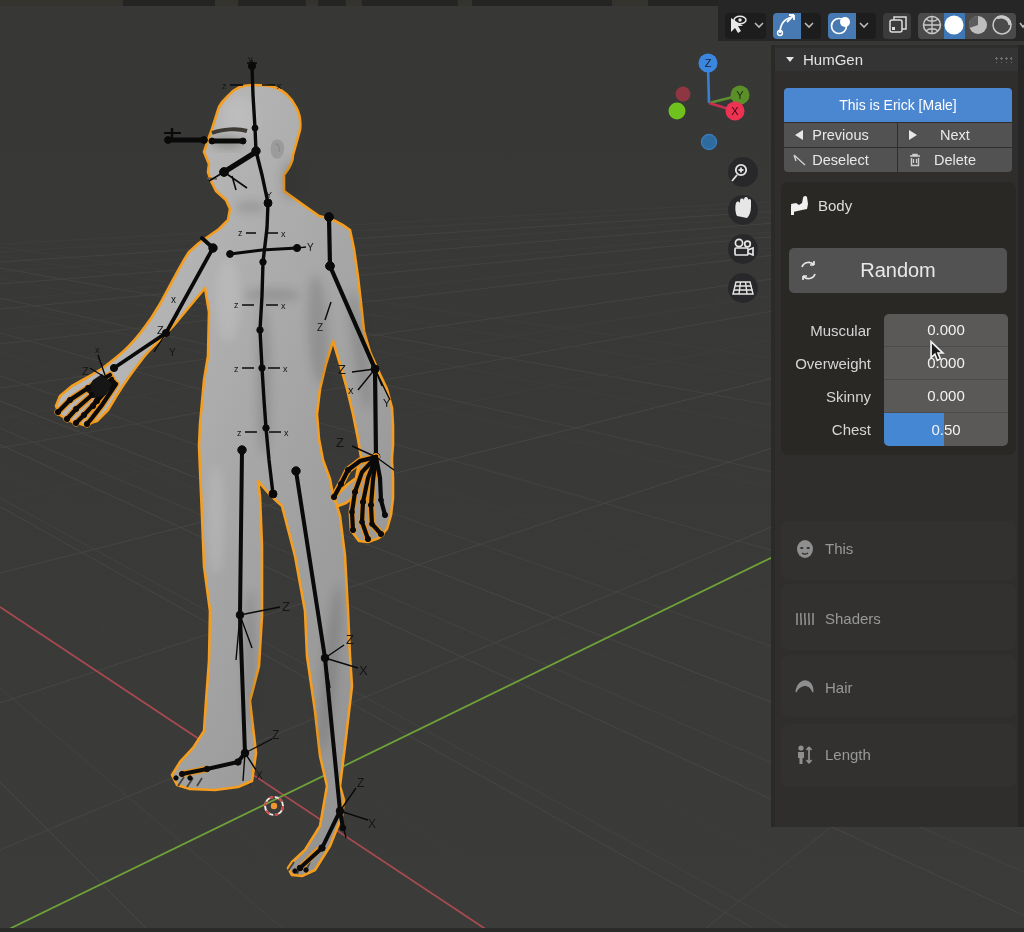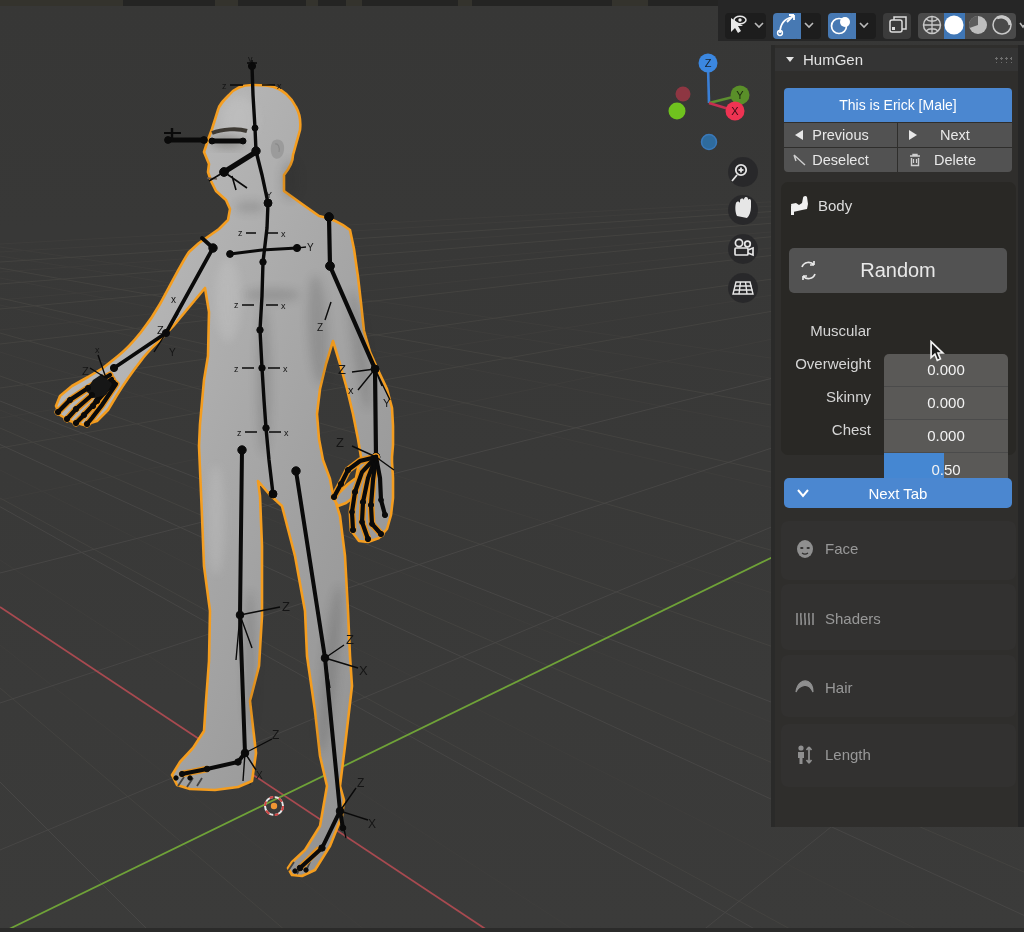--- a/index.html
+++ b/index.html
@@ -13,21 +13,21 @@
   .tri{width:0;height:0;display:inline-block;}
   .grip{position:absolute;right:12px;top:8px;width:18px;height:7px;
     background-image:radial-gradient(#6f6f6f 1px,transparent 1.2px);
     background-size:5px 5px;}
   .btn{position:absolute;background:#525252;color:#e8e8e8;font-size:14.5px;
     display:flex;align-items:center;justify-content:center;}
   .blue{background:#4b87d0;color:#fff;}
   .box{position:absolute;background:#292825;border-radius:7px;}
   .slab{position:absolute;color:#d5d5d5;font-size:15px;text-align:right;line-height:33px;}
   .srow{position:absolute;left:103px;width:124px;height:32px;background:#5a5957;color:#f2f2f2;
-    font-size:15px;text-align:center;line-height:32px;margin-top:40px;}
+    font-size:15px;text-align:center;line-height:32px;}
   .dis{color:#989898;font-size:15px;}
 </style>
 </head>
 <body>
 <div id="stage">
 
 <svg id="vp" class="abs" style="left:0;top:0" width="1024" height="932" viewBox="0 0 1024 932">
   <defs>
     <linearGradient id="bgg" x1="0" y1="0" x2="0" y2="1">
       <stop offset="0" stop-color="#373736"></stop>
@@ -497,34 +497,29 @@
     <div class="slab" style="left:0;top:198px;width:90px;">Skinny</div>
     <div class="slab" style="left:0;top:231px;width:90px;">Chest</div>
     <div class="srow" style="top:132px;border-radius:5px 5px 0 0;border-bottom:1px solid #4b4b4b;">0.000</div>
     <div class="srow" style="top:165px;border-bottom:1px solid #4b4b4b;">0.000</div>
     <div class="srow" style="top:198px;border-bottom:1px solid #4b4b4b;">0.000</div>
     <div class="srow" style="top:231px;height:33px;line-height:33px;border-radius:0 0 5px 5px;overflow:hidden;">
       <div style="position:absolute;left:0;top:0;width:60px;height:33px;background:#4587d2;"></div>
       <span style="position:relative;">0.50</span></div>
   </div>
 
-  <div class="btn blue" style="left:9px;top:433px;width:228px;height:30px;border-radius:5px;font-size:15px;">
-    <svg style="position:absolute;left:12px;top:9px" width="14" height="12" viewBox="0 0 14 12">
-          <path d="M2,3 L7,9 L12,3" stroke="#fff" stroke-width="2" fill="none"></path>
-        </svg>
-    Next Tab</div>
 
   <div class="box" style="left:6px;top:476px;width:235px;height:59px;background:#323130;">
     <svg style="position:absolute;left:14px;top:18px" width="20" height="20" viewBox="0 0 20 20">
       <ellipse cx="10" cy="10" rx="8" ry="9" fill="#8f8f8f"></ellipse>
       <ellipse cx="6.8" cy="9" rx="1.7" ry="1" fill="#2f2e2d"></ellipse>
           <ellipse cx="13.2" cy="9" rx="1.7" ry="1" fill="#2f2e2d"></ellipse>
       <path d="M7,14 C9,15.5 11,15.5 13,14" stroke="#2f2e2d" stroke-width="1.2" fill="none"></path>
     </svg>
-    <span class="dis" style="position:absolute;left:44px;top:19px;">Face</span>
+    <span class="dis" style="position:absolute;left:44px;top:19px;">This</span>
   </div>
   <div class="box" style="left:6px;top:539px;width:235px;height:66px;background:#323130;">
     <svg style="position:absolute;left:14px;top:25px" width="20" height="20" viewBox="0 0 20 20">
       <path d="M2,4 L2,16 M6,4 C5,8 7,12 6,16 M10,4 C9,8 11,12 10,16 M14,4 C13,8 15,12 14,16 M18,4 L18,16" stroke="#8f8f8f" stroke-width="1.6" fill="none"></path>
     </svg>
     <span class="dis" style="position:absolute;left:44px;top:26px;">Shaders</span>
   </div>
   <div class="box" style="left:6px;top:610px;width:235px;height:62px;background:#323130;">
     <svg style="position:absolute;left:14px;top:23px" width="20" height="20" viewBox="0 0 20 20">
       <path d="M1,14 C2,5 8,1.5 13,3.5 C17,5.5 18,9.5 18,14 C16,9.5 13,7 9.5,7.5 C5.5,8 2.5,10.5 1,14 Z" fill="#8f8f8f" stroke="#8f8f8f" stroke-width="1.2"></path>

